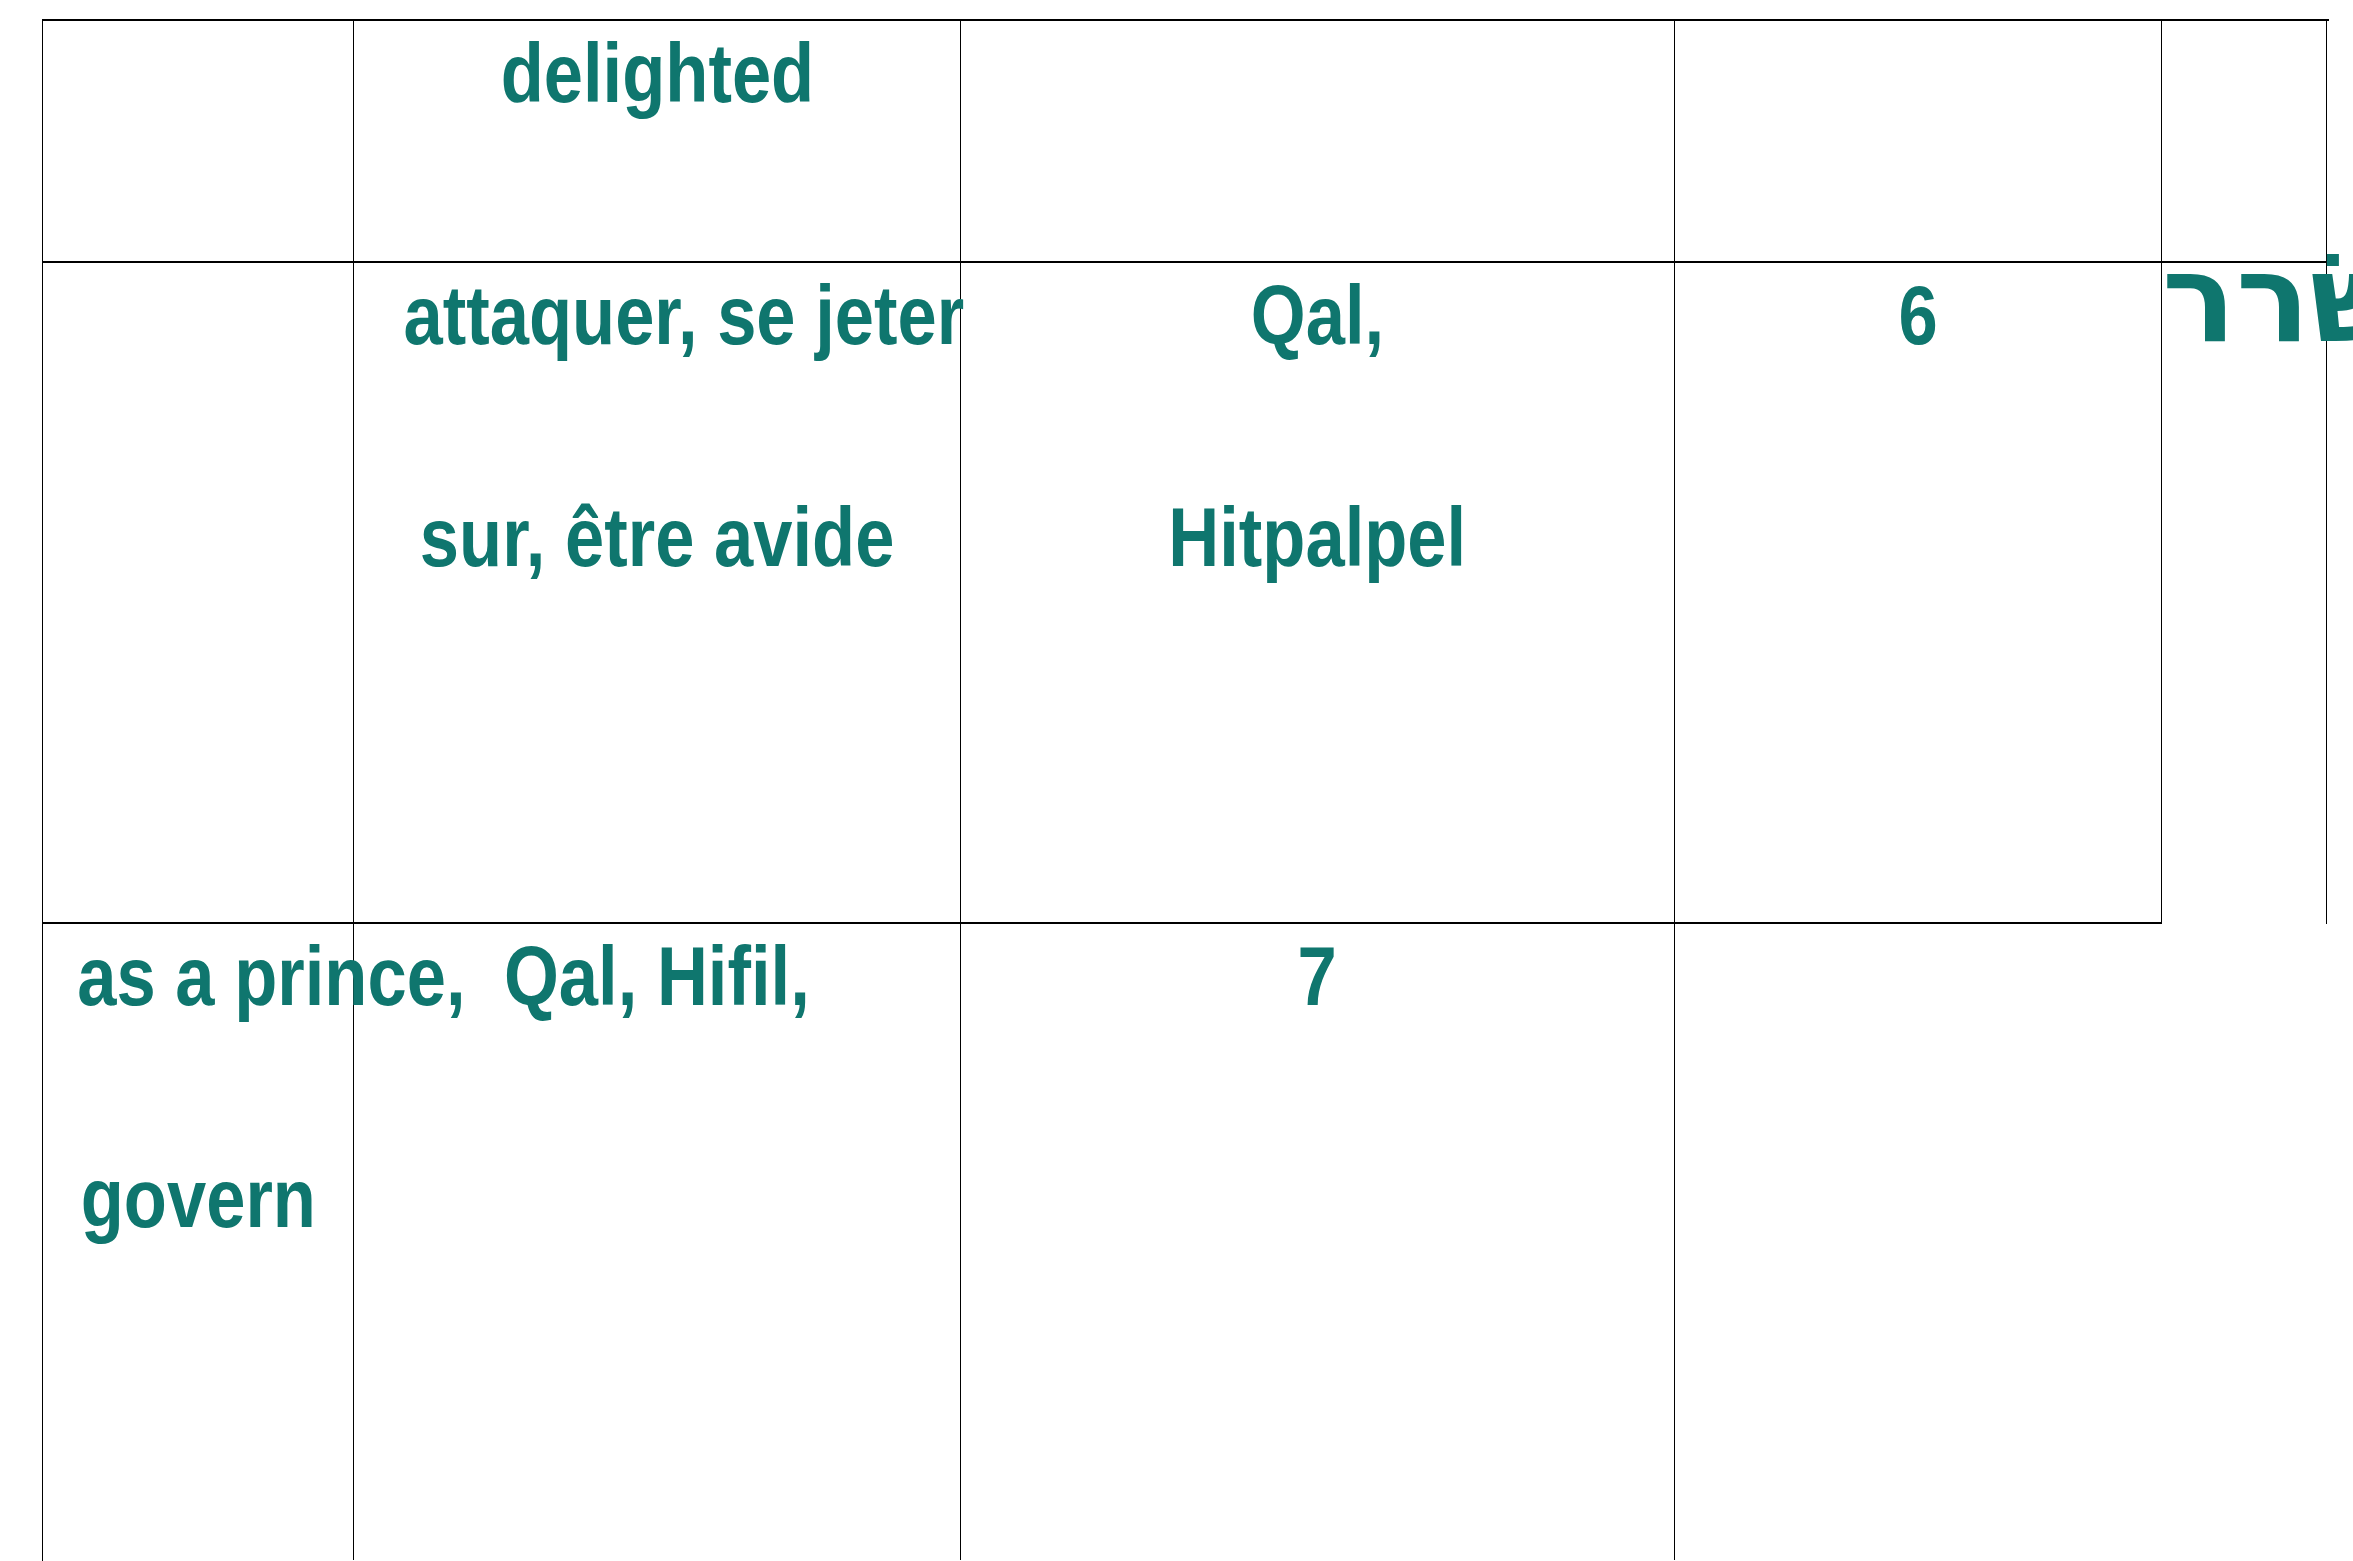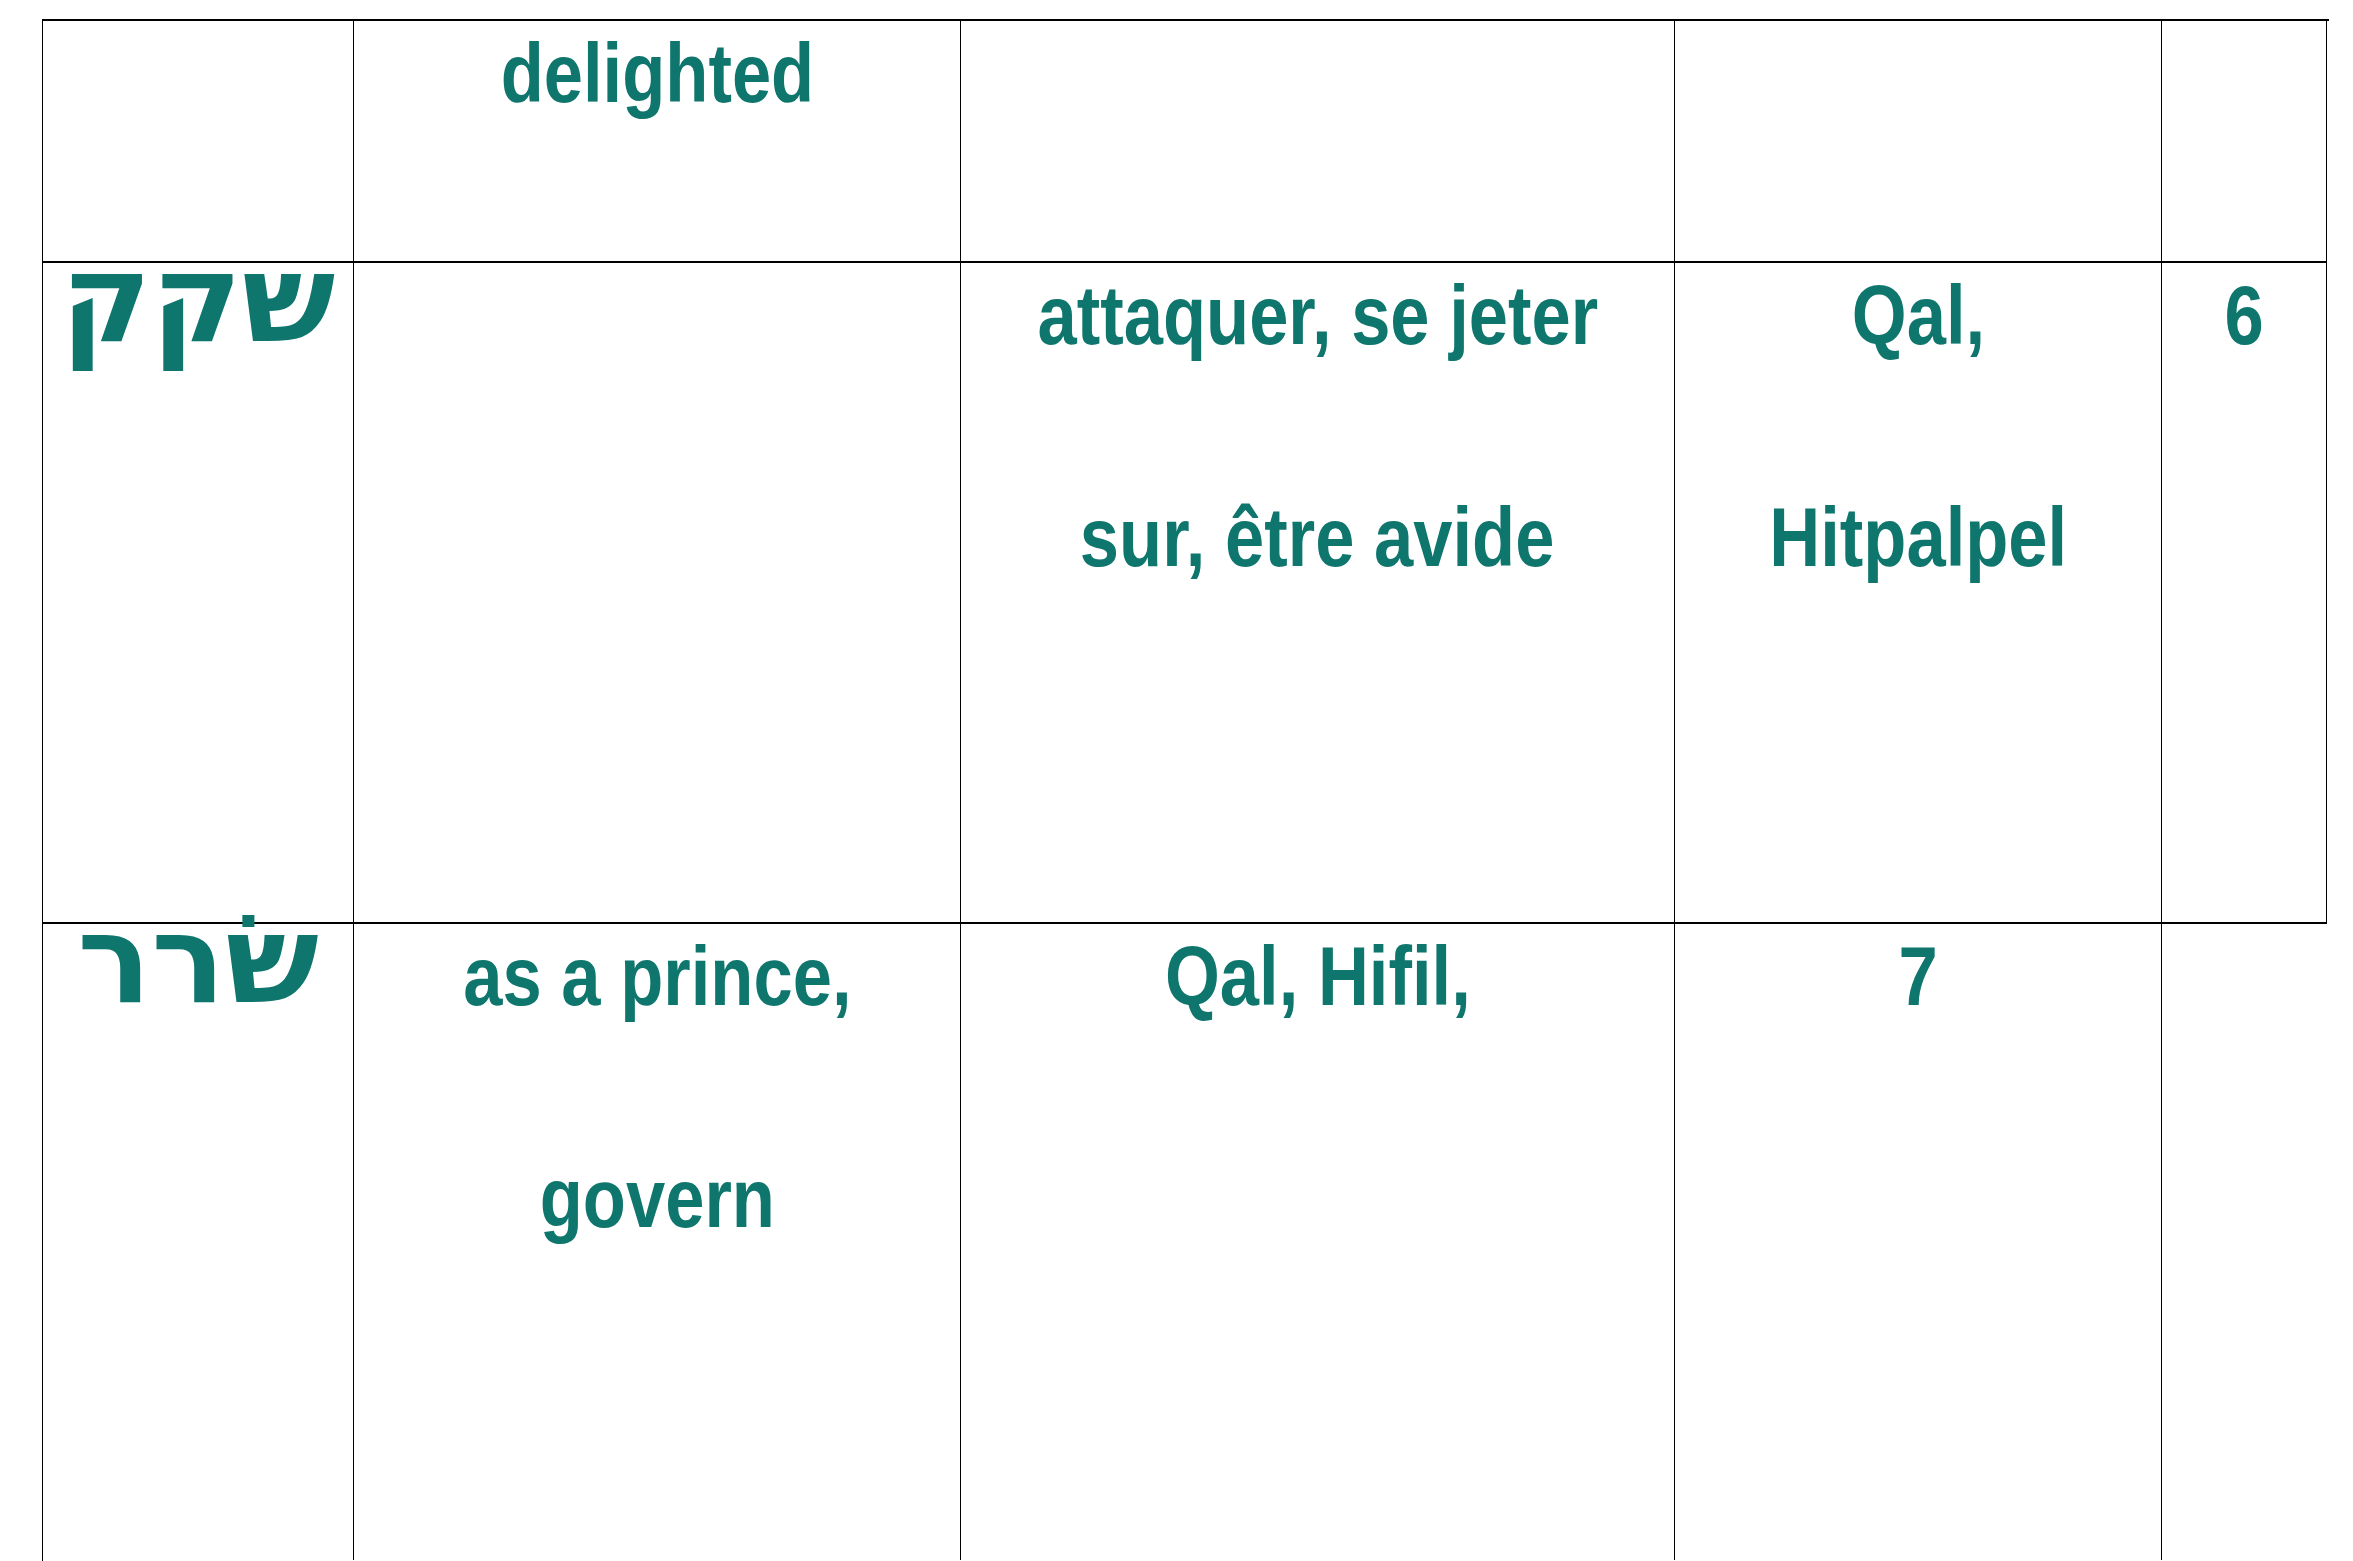--- a/index.html
+++ b/index.html
@@ -71,25 +71,20 @@
     <div class="cell">
       <div class="tx">
         <span class="line"><span class="cond">delighted</span></span>
       </div>
     </div>
     <div class="cell"></div>
     <div class="cell"></div>
     <div class="cell"></div>
 
     <div class="cell">
-      <div class="tx-he">
-        <span class="line" dir="rtl">שקק</span>
-      </div>
-    </div>
-    <div class="cell">
       <div class="tx">
       </div>
     </div>
     <div class="cell">
       <div class="tx">
         <span class="line"><span class="cond">attaquer, se jeter</span></span>
         <span class="line"><span class="cond">sur, être avide</span></span>
       </div>
     </div>
     <div class="cell">

